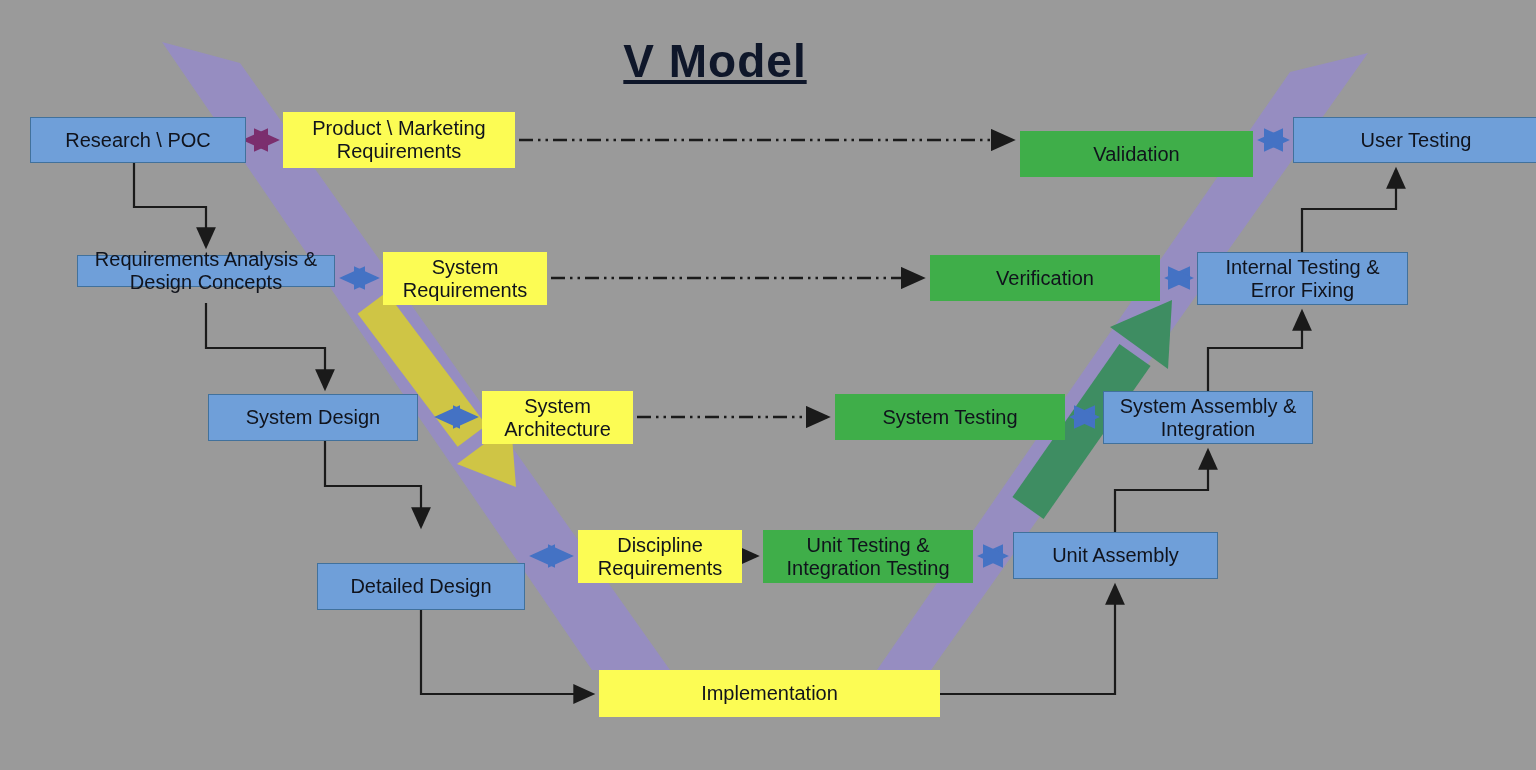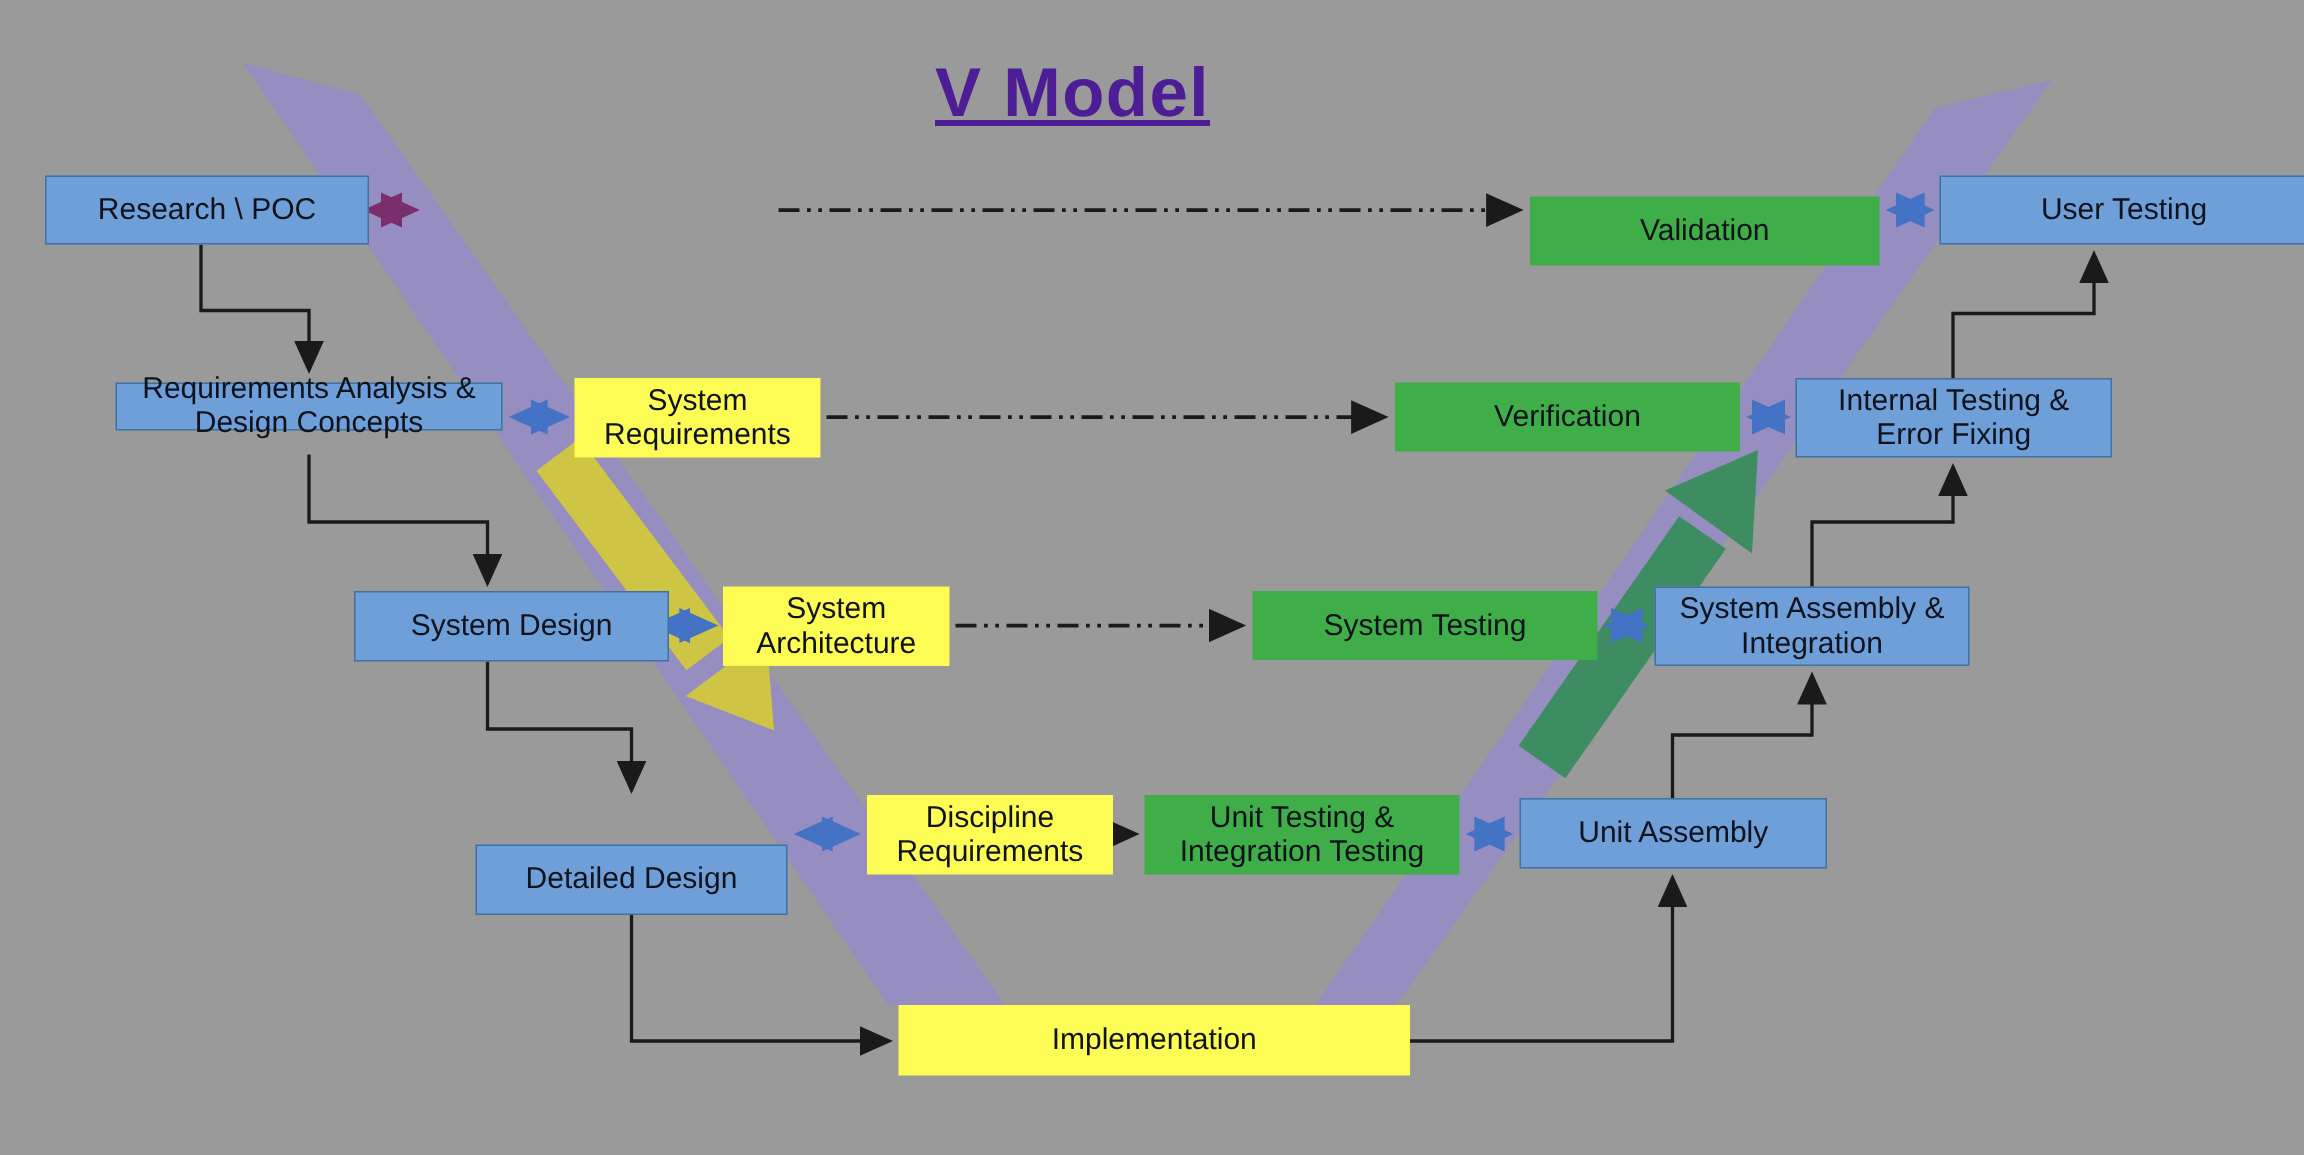--- a/index.html
+++ b/index.html
@@ -9,21 +9,21 @@
     background:var(--bg,#9a9a9a);
     overflow:hidden;
     font-family:"Liberation Sans",sans-serif;
   }
   .layer{position:absolute;left:0;top:0;}
   .title{
     position:absolute;left:0;top:34px;width:1430px;
     text-align:center;
     font-size:46px;font-weight:bold;
     text-decoration:underline;
-    color:#4c1d95;
+    color:#0f172a;
     letter-spacing:1px;
   }
   .node{
     position:absolute;
     box-sizing:border-box;
     display:flex;align-items:center;justify-content:center;
     text-align:center;
     font-size:20px;line-height:1.15;
     color:var(--text,#10131c);
     padding:1px 4px;
@@ -84,29 +84,30 @@
     <line x1="1168" y1="278" x2="1190" y2="278" stroke-width="2.6" marker-start="url(#mk-blue)" marker-end="url(#mk-blue)" style="stroke:var(--arrow-blue,#4472c4)"></line>
     <line x1="438" y1="417" x2="475" y2="417" stroke-width="2.6" marker-start="url(#mk-blue)" marker-end="url(#mk-blue)" style="stroke:var(--arrow-blue,#4472c4)"></line>
     <line x1="1073" y1="417" x2="1096" y2="417" stroke-width="2.6" marker-start="url(#mk-blue)" marker-end="url(#mk-blue)" style="stroke:var(--arrow-blue,#4472c4)"></line>
     <line x1="533" y1="556" x2="570" y2="556" stroke-width="2.6" marker-start="url(#mk-blue)" marker-end="url(#mk-blue)" style="stroke:var(--arrow-blue,#4472c4)"></line>
     <line x1="981" y1="556" x2="1005" y2="556" stroke-width="2.6" marker-start="url(#mk-blue)" marker-end="url(#mk-blue)" style="stroke:var(--arrow-blue,#4472c4)"></line>
   </svg>
 
   <div class="title">V Model</div>
 
   <div class="node blue" style="left:30px;  top:117px; width:216px; height:46px;">Research \ POC</div>
+  <div class="node yellow" style="left:283px; top:112px; width:232px; height:56px;">Product \ Marketing Requirements</div>
   <div class="node green" style="left:1020px;top:131px; width:233px; height:46px;">Validation</div>
   <div class="node blue" style="left:1293px;top:117px; width:246px; height:46px;">User Testing</div>
 
   <div class="node blue" style="left:77px;  top:255px; width:258px; height:32px;">Requirements Analysis &amp; Design Concepts</div>
   <div class="node yellow" style="left:383px; top:252px; width:164px; height:53px;">System Requirements</div>
   <div class="node green" style="left:930px; top:255px; width:230px; height:46px;">Verification</div>
   <div class="node blue" style="left:1197px;top:252px; width:211px; height:53px;">Internal Testing &amp; Error Fixing</div>
 
-  <div class="node blue" style="left:236px; top:394px; width:210px; height:47px;">System Design</div>
+  <div class="node blue" style="left:208px; top:394px; width:210px; height:47px;">System Design</div>
   <div class="node yellow" style="left:482px; top:391px; width:151px; height:53px;">System Architecture</div>
   <div class="node green" style="left:835px; top:394px; width:230px; height:46px;">System Testing</div>
   <div class="node blue" style="left:1103px;top:391px; width:210px; height:53px;">System Assembly &amp; Integration</div>
 
   <div class="node blue" style="left:317px; top:532px; width:208px; height:47px;margin-top:31px;">Detailed Design</div>
   <div class="node yellow" style="left:578px; top:530px; width:164px; height:53px;">Discipline Requirements</div>
   <div class="node green" style="left:763px; top:530px; width:210px; height:53px;">Unit Testing &amp; Integration Testing</div>
   <div class="node blue" style="left:1013px;top:532px; width:205px; height:47px;">Unit Assembly</div>
 
   <div class="node yellow" style="left:599px; top:670px; width:341px; height:47px;">Implementation</div>

